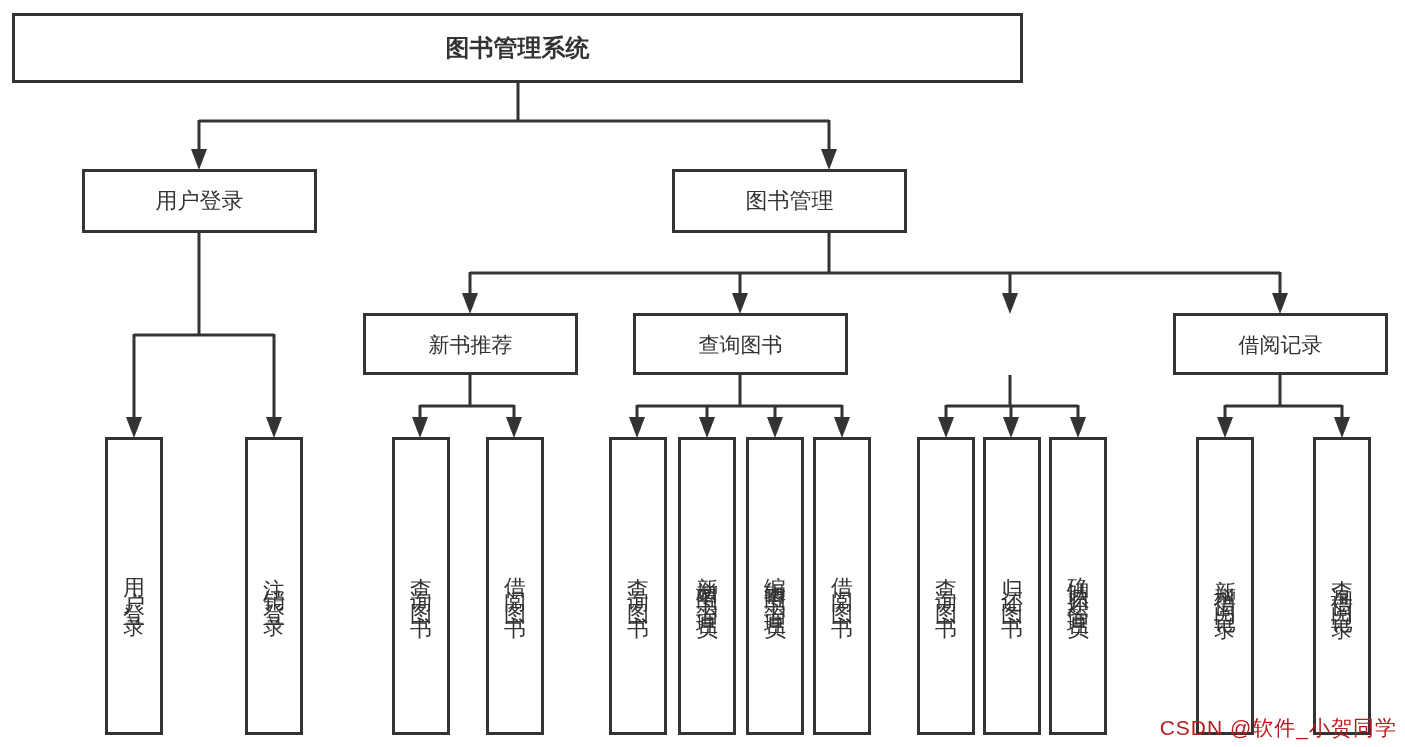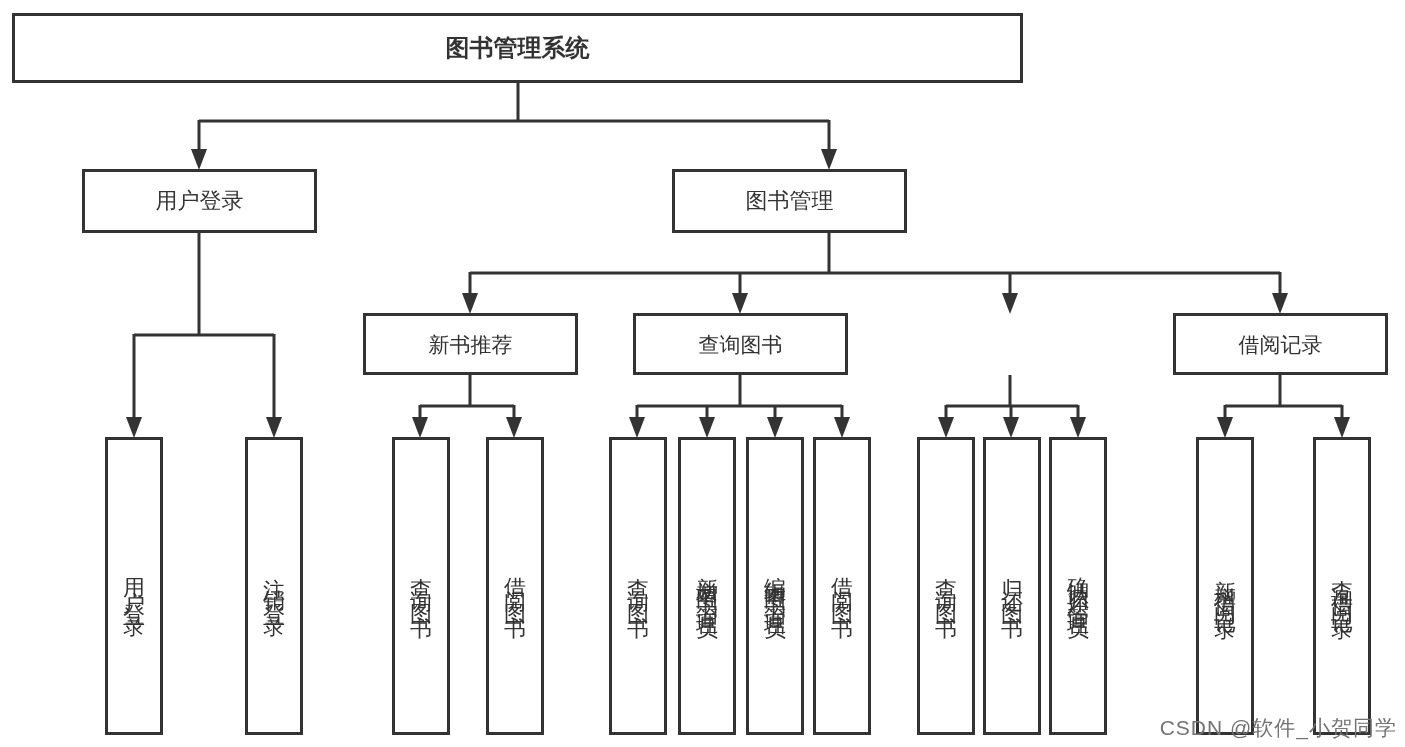--- a/index.html
+++ b/index.html
@@ -50,21 +50,21 @@
   .x-c1  { left: 917px; }  .x-c2  { left: 983px; }  .x-c3 { left: 1049px; }
   .x-r1  { left: 1196px; } .x-r2  { left: 1313px; }
   .ls-4 { letter-spacing: 13px; }
   .ls-6 { letter-spacing: 8px; }
   .ls-9 { letter-spacing: 6px; }
   .watermark {
     position: absolute;
     right: 8px;
     bottom: 5px;
     font-size: 21px;
-    color: #737373;
+    color: #b91c1c;
     letter-spacing: 1px;
     z-index: 5;
     white-space: nowrap;
   }
 </style>
 </head>
 <body>
 
 <div class="stage">
 

